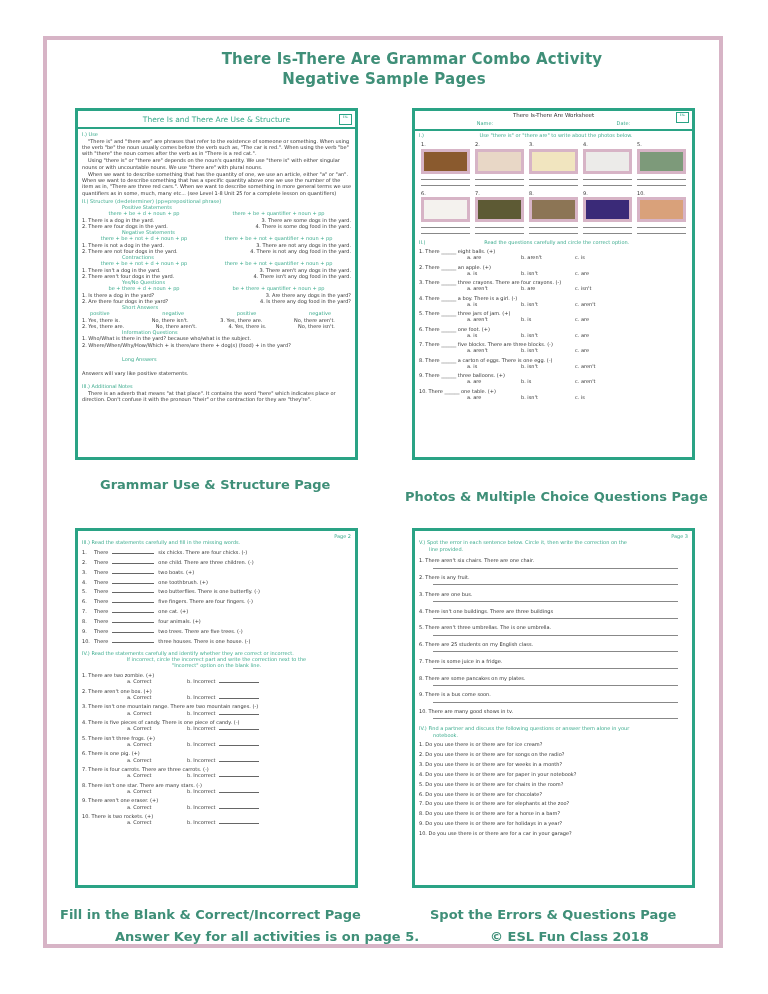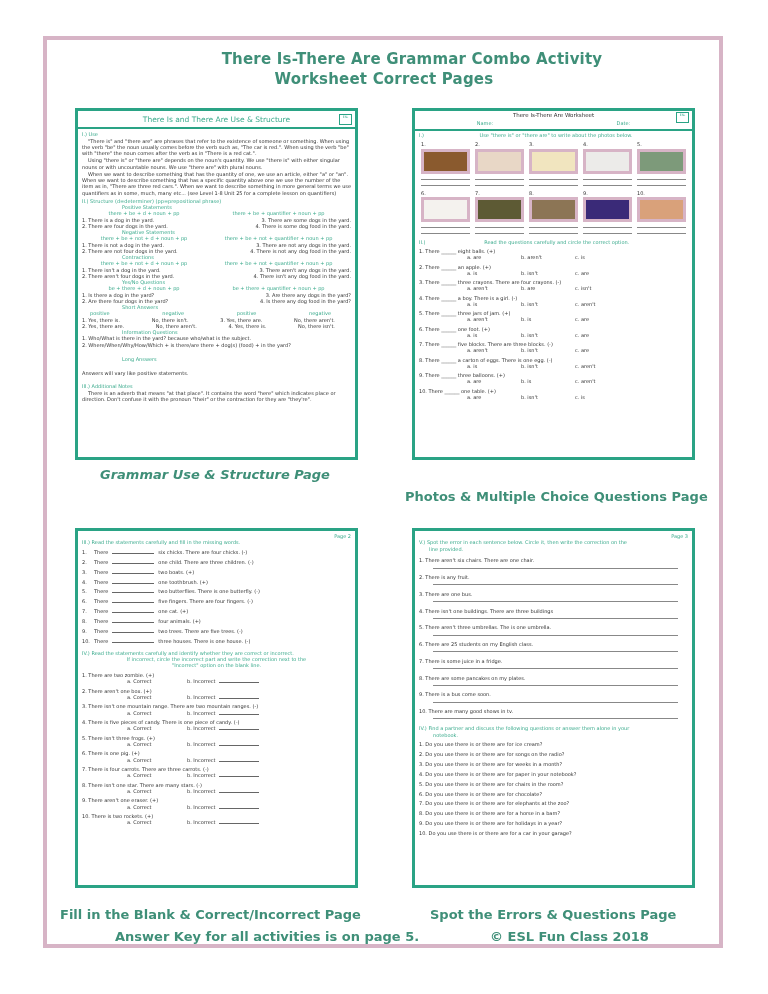--- a/index.html
+++ b/index.html
@@ -43,21 +43,21 @@
   .se .q { margin-top:5.5px; white-space:nowrap; }
   .se .ln { border-bottom:1px solid #888; margin:4px 10px 0 14px; }
   .dq .q { margin-top:3.6px; white-space:nowrap; }
 </style>
 </head>
 <body>
 
 <div class="frame"></div>
 
 <div class="title t1">There Is-There Are Grammar Combo Activity</div>
-<div class="title t2">Worksheet Correct Pages</div>
+<div class="title t2">Negative Sample Pages</div>
 
 <div class="sheet s1">
   <div class="head">
     <span>There Is and There Are Use &amp; Structure</span>
     <span class="logo">ESL</span>
   </div>
   <div class="sec">I.)   Use</div>
   <p>"There is" and "there are" are phrases that refer to the existence of someone or something. When using the verb "be" the noun usually comes before the verb such as, "The car is red.". When using the verb "be" with "there" the noun comes after the verb as in "There is a red cat.".</p>
   <p>Using "there is" or "there are" depends on the noun's quantity. We use "there is" with either singular nouns or with uncountable nouns. We use "there are" with plural nouns.</p>
   <p>When we want to describe something that has the quantity of one, we use an article, either "a" or "an". When we want to describe something that has a specific quantity above one we use the number of the item as in, "There are three red cars.". When we want to describe something in more general terms we use quantifiers as in some, much, many etc... (see Level 1-8 Unit 25 for a complete lesson on quantifiers)</p>
@@ -392,18 +392,18 @@
       <div class="q">4.  Do you use there is or there are for paper in your notebook?</div>
       <div class="q">5.  Do you use there is or there are for chairs in the room?</div>
       <div class="q">6.  Do you use there is or there are for chocolate?</div>
       <div class="q">7.  Do you use there is or there are for elephants at the zoo?</div>
       <div class="q">8.  Do you use there is or there are for a horse in a barn?</div>
       <div class="q">9.  Do you use there is or there are for holidays in a year?</div>
       <div class="q">10. Do you use there is or there are for a car in your garage?</div>
     </div>
 </div>
 
-<div class="caption" style="left:100px; top:467px;font-style:italic;">Grammar Use &amp; Structure Page</div>
+<div class="caption" style="left:100px; top:477px;">Grammar Use &amp; Structure Page</div>
 <div class="caption" style="left:405px; top:489px;">Photos &amp; Multiple Choice Questions Page</div>
 <div class="caption" style="left:60px; top:907px;">Fill in the Blank &amp; Correct/Incorrect Page</div>
 <div class="caption" style="left:430px; top:907px;">Spot the Errors &amp; Questions Page</div>
 <div class="caption" style="left:115px; top:929px;">Answer Key for all activities is on page 5.</div>
 <div class="caption" style="left:490px; top:929px;text-align:right;">© ESL Fun Class 2018</div>
 
 </body></html>

